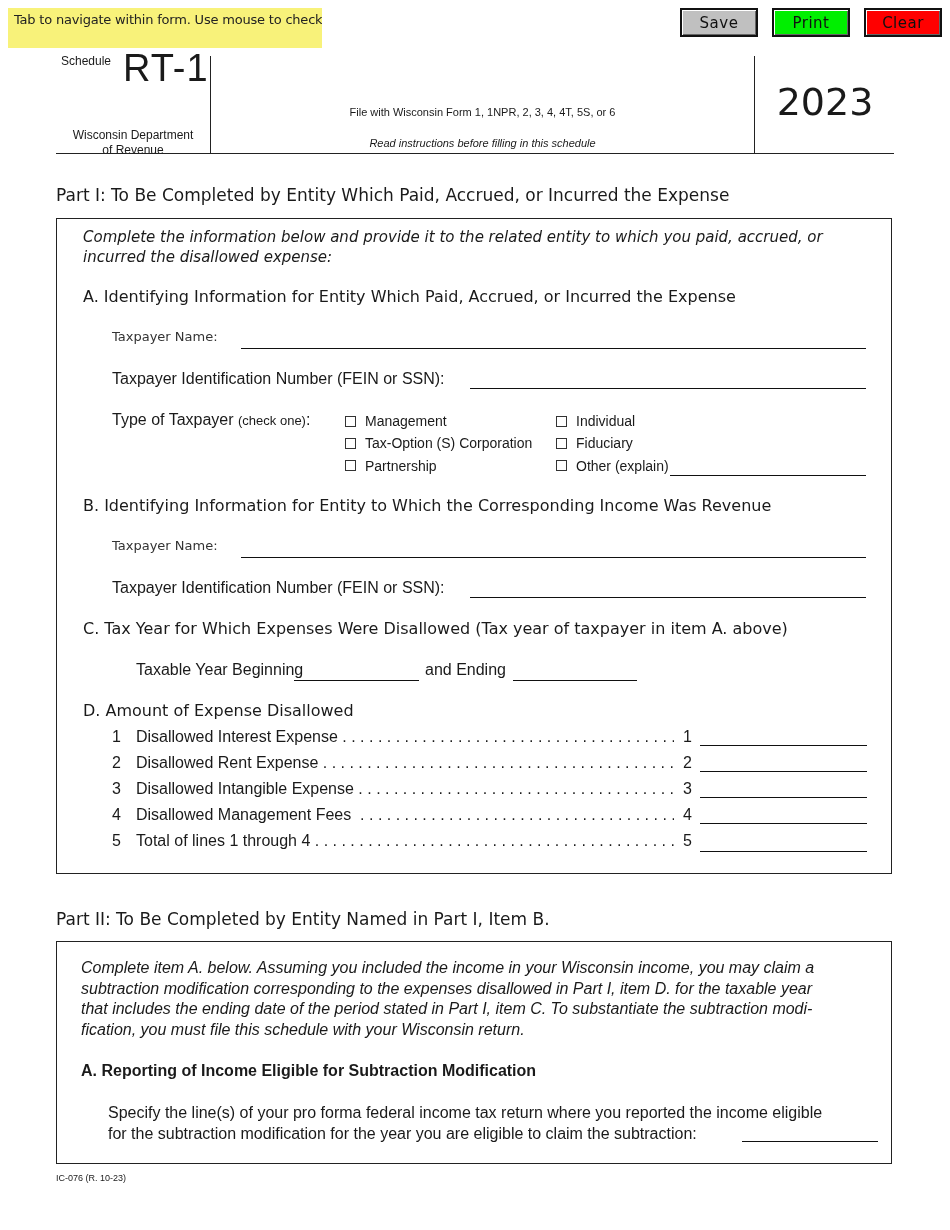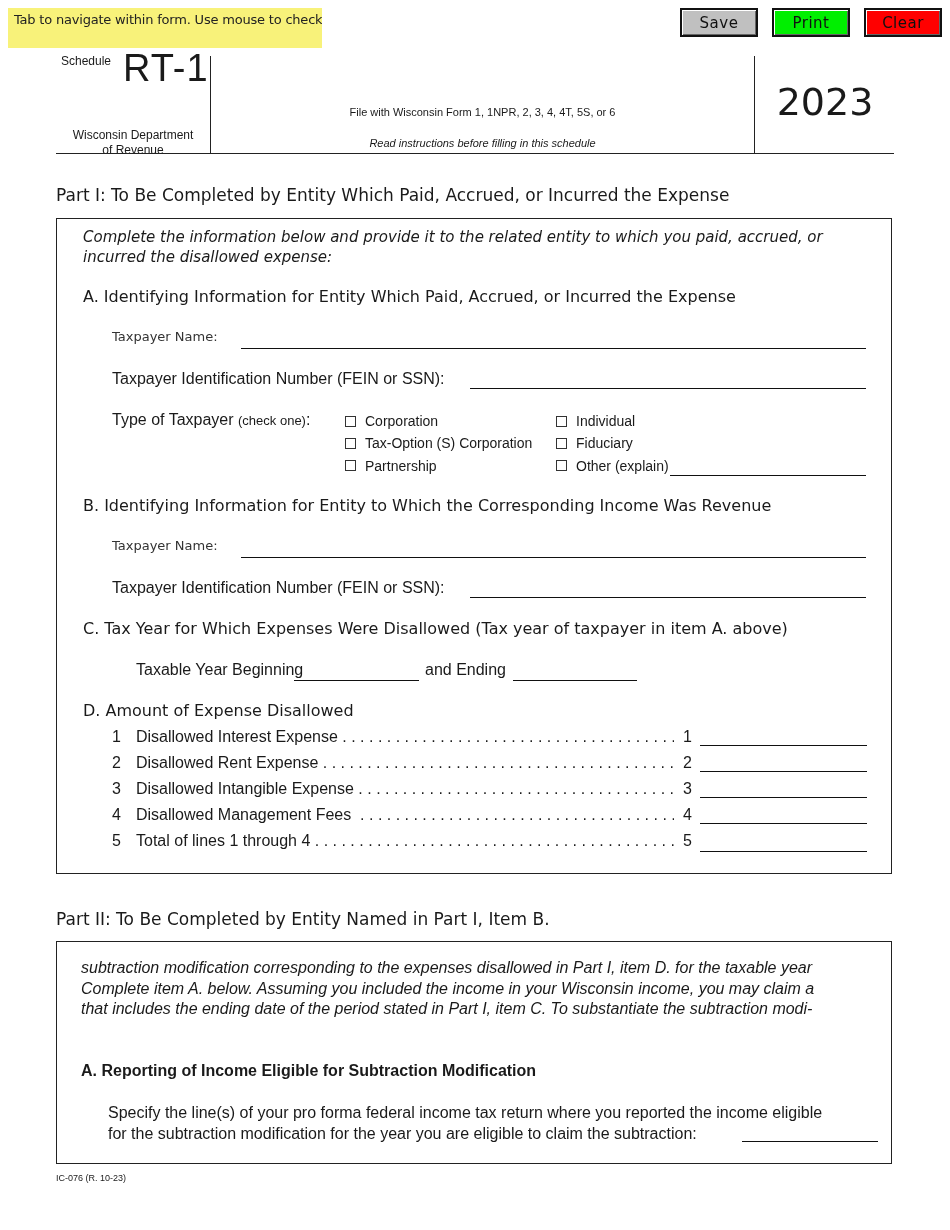--- a/index.html
+++ b/index.html
@@ -72,21 +72,21 @@
 <div class="abs uline" style="left:241px;top:348px;width:625px;" title=""></div>
 <div class="abs lbl" style="left:112px;top:370px;">Taxpayer Identification Number (FEIN or SSN):</div>
 <div class="abs uline" style="left:470px;top:388px;width:396px;"></div>
 
 <div class="abs lbl" style="left:112px;top:411px;">
   <span>Type of Taxpayer</span>
   <span style="font-size:13px;">(check one)</span><span>:</span>
 </div>
 
 <div class="abs cb" style="left:345px;top:416px;"></div>
-<div class="abs cbl" style="left:365px;top:413px;">Corporation</div>
+<div class="abs cbl" style="left:365px;top:413px;">Management</div>
 <div class="abs cb" style="left:345px;top:438px;"></div>
 <div class="abs cbl" style="left:365px;top:435px;">Tax-Option (S) Corporation</div>
 <div class="abs cb" style="left:345px;top:460px;"></div>
 <div class="abs cbl" style="left:365px;top:458px;">Partnership</div>
 <div class="abs cb" style="left:556px;top:416px;"></div>
 <div class="abs cbl" style="left:576px;top:413px;">Individual</div>
 <div class="abs cb" style="left:556px;top:438px;"></div>
 <div class="abs cbl" style="left:576px;top:435px;">Fiduciary</div>
 <div class="abs cb" style="left:556px;top:460px;"></div>
 <div class="abs cbl" style="left:576px;top:458px;">Other (explain)</div>
@@ -143,23 +143,24 @@
   <span class="t">Total of lines 1 through 4</span>
   <span class="d">&nbsp;. . . . . . . . . . . . . . . . . . . . . . . . . . . . . . . . . . . . . . . . . . . . . . . . . .</span>
 </div>
 <div class="abs linenum" style="left:683px;top:832px;">5</div>
 <div class="abs uline" style="left:700px;top:851px;width:167px;"></div>
 
 <div class="abs part-h" style="top:909px;">Part II:  To Be Completed by Entity Named in Part I, Item B.</div>
 <div class="abs box" style="top:941px;height:223px;"></div>
 
 <div class="abs p2text" style="left:81px;top:958px;width:800px;">
+  <div>Complete item A. below.  Assuming you included the income in your Wisconsin income, you may claim a</div>
   <div>subtraction modification corresponding to the expenses disallowed in Part I, item D. for the taxable year</div>
-  <div>Complete item A. below.  Assuming you included the income in your Wisconsin income, you may claim a</div>
   <div>that includes the ending date of the period stated in Part I, item C.  To substantiate the subtraction modi-</div>
+  <div>fication, you must file this schedule with your Wisconsin return.</div>
 </div>
 
 <div class="abs" style="left:81px;top:1062px;font-size:16px;font-weight:bold;">A.  Reporting of Income Eligible for Subtraction Modification</div>
 
 <div class="abs" style="left:108px;top:1103px;font-size:16px;line-height:20.5px;">
   <div>Specify the line(s) of your pro forma federal income tax return where you reported the income eligible</div>
   <div>for the subtraction modification for the year you are eligible to claim the subtraction:</div>
 </div>
 <div class="abs uline" style="left:742px;top:1141px;width:136px;"></div>
 

